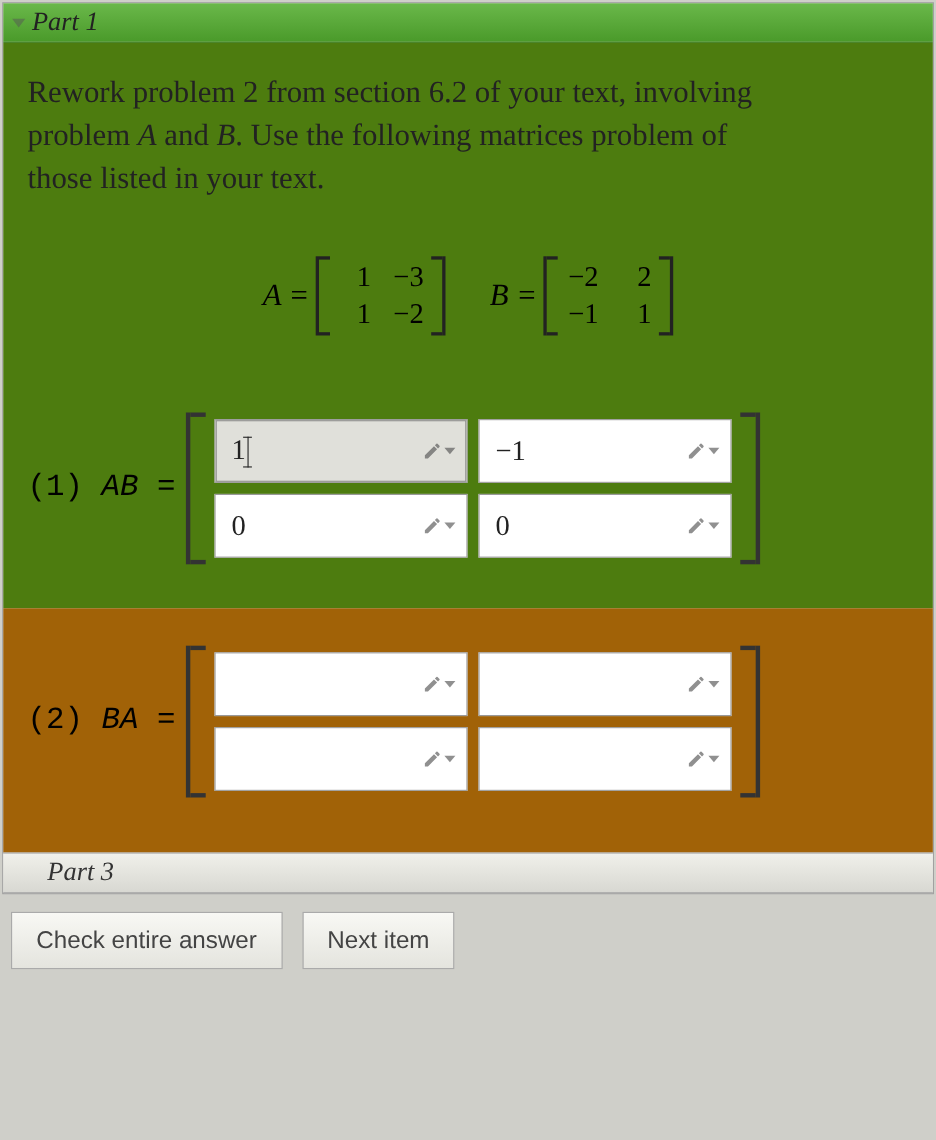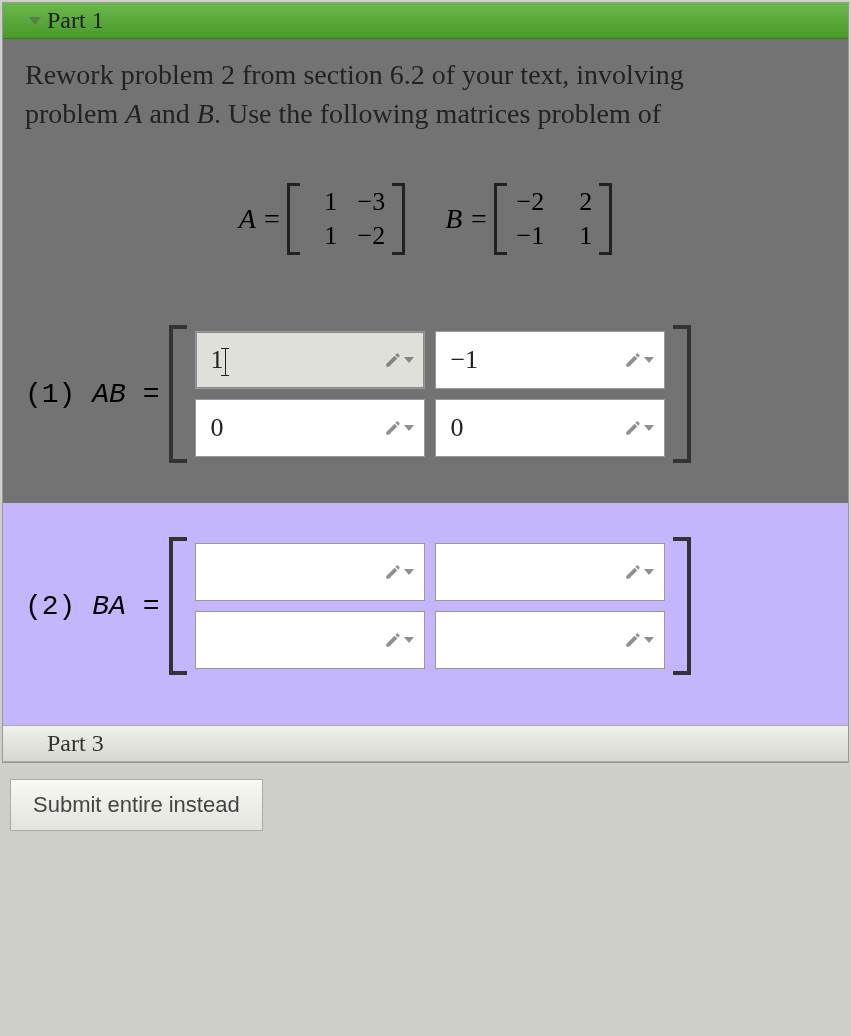--- a/index.html
+++ b/index.html
@@ -10,26 +10,27 @@
     height: 1036px;
     overflow: hidden;
     position: relative;
   }
   .container {
     background: #e8e8e3;
     border: 1px solid #999;
     margin: 2px;
   }
   .part-header {
-    padding: 4px 28px;
+    padding: 4px 10px;
     font-size: 24px;
     color: #333;
     display: flex;
     align-items: center;
     gap: 8px;
+    font-style: italic;
   }
   .part1-header {
     background: linear-gradient(#6ab84a, #4a9a2a);
     color: #222;
     border-bottom: 1px solid #3a7a1a;
   }
   .part2-header {
     background: linear-gradient(#f5e030, #e8d020);
     color: #333;
     border-top: 1px solid #b8a810;
@@ -43,22 +44,22 @@
   }
   .tri {
     width: 0; height: 0;
     border-top: 6px solid transparent;
     border-bottom: 6px solid transparent;
     border-left: 8px solid #555;
     transform: rotate(90deg);
     opacity: 0.5;
   }
   .content {
-    background: #737373;
-    padding: 16px 22px 30px 22px;
+    background: #4d7c0f;
+    padding: 26px 22px 30px 22px;
   }
   .problem-text {
     font-size: 28px;
     line-height: 1.4;
     color: #222;
   }
   .italic { font-style: italic; }
   .matrix-defs {
     display: flex;
     justify-content: center;
@@ -165,21 +166,21 @@
   .text-cursor {
     display:inline-block; width:1px; height:28px; background:#222; vertical-align:middle; margin-left:2px;
     position:relative;
   }
   .text-cursor::before,.text-cursor::after{
     content:'';position:absolute;width:8px;height:1px;background:#222;left:-4px;
   }
   .text-cursor::before{top:0;} .text-cursor::after{bottom:0;}
   
   .content2 {
-    background: #c4b5fd;
+    background: #a16207;
     padding: 24px 8px 40px 22px;
   }
   
   .button-row {
     display:flex; gap:18px; padding: 14px 10px 0 10px;
   }
   .btn {
     background: linear-gradient(#f8f8f4,#e4e4de);
     border:1px solid #aaa;
     padding: 12px 22px;
@@ -196,20 +197,21 @@
 
   <div class="part-header part1-header">
     <span class="tri"></span>
     <span>Part 1</span>
   </div>
 
   <div class="content">
     <div class="problem-text">
       <span>Rework problem 2 from section 6.2 of your text, involving</span><br>
       <span>problem </span><span class="italic">A</span><span> and </span><span class="italic">B</span><span>. Use the following matrices problem of</span><br>
+      <span>those listed in your text.</span>
     </div>
 
     <div class="matrix-defs">
       <div class="mat-eq">
         <span class="italic">A =</span>
         <div class="bracket-wrap">
           <div class="bracket bracket-left"></div>
           <div class="mat-grid">
             <span>1</span>
               <span>−3</span>
@@ -328,20 +330,21 @@
                 <span class="caret-down"></span>
               </span>
           </div>
         </div>
         <div class="big-bracket big-bracket-right"></div>
       </div>
     </div>
   </div>
 
   <div class="part-header part3-header">
-    <span style="margin-left:16px">Part 3</span>
+    <span style="margin-left:30px">Part 3</span>
   </div>
 
 </div>
 
 <div class="button-row">
-  <button class="btn">Submit entire instead</button>
+  <button class="btn">Check entire answer</button>
+  <button class="btn">Next item</button>
 </div>
 
 </body></html>

